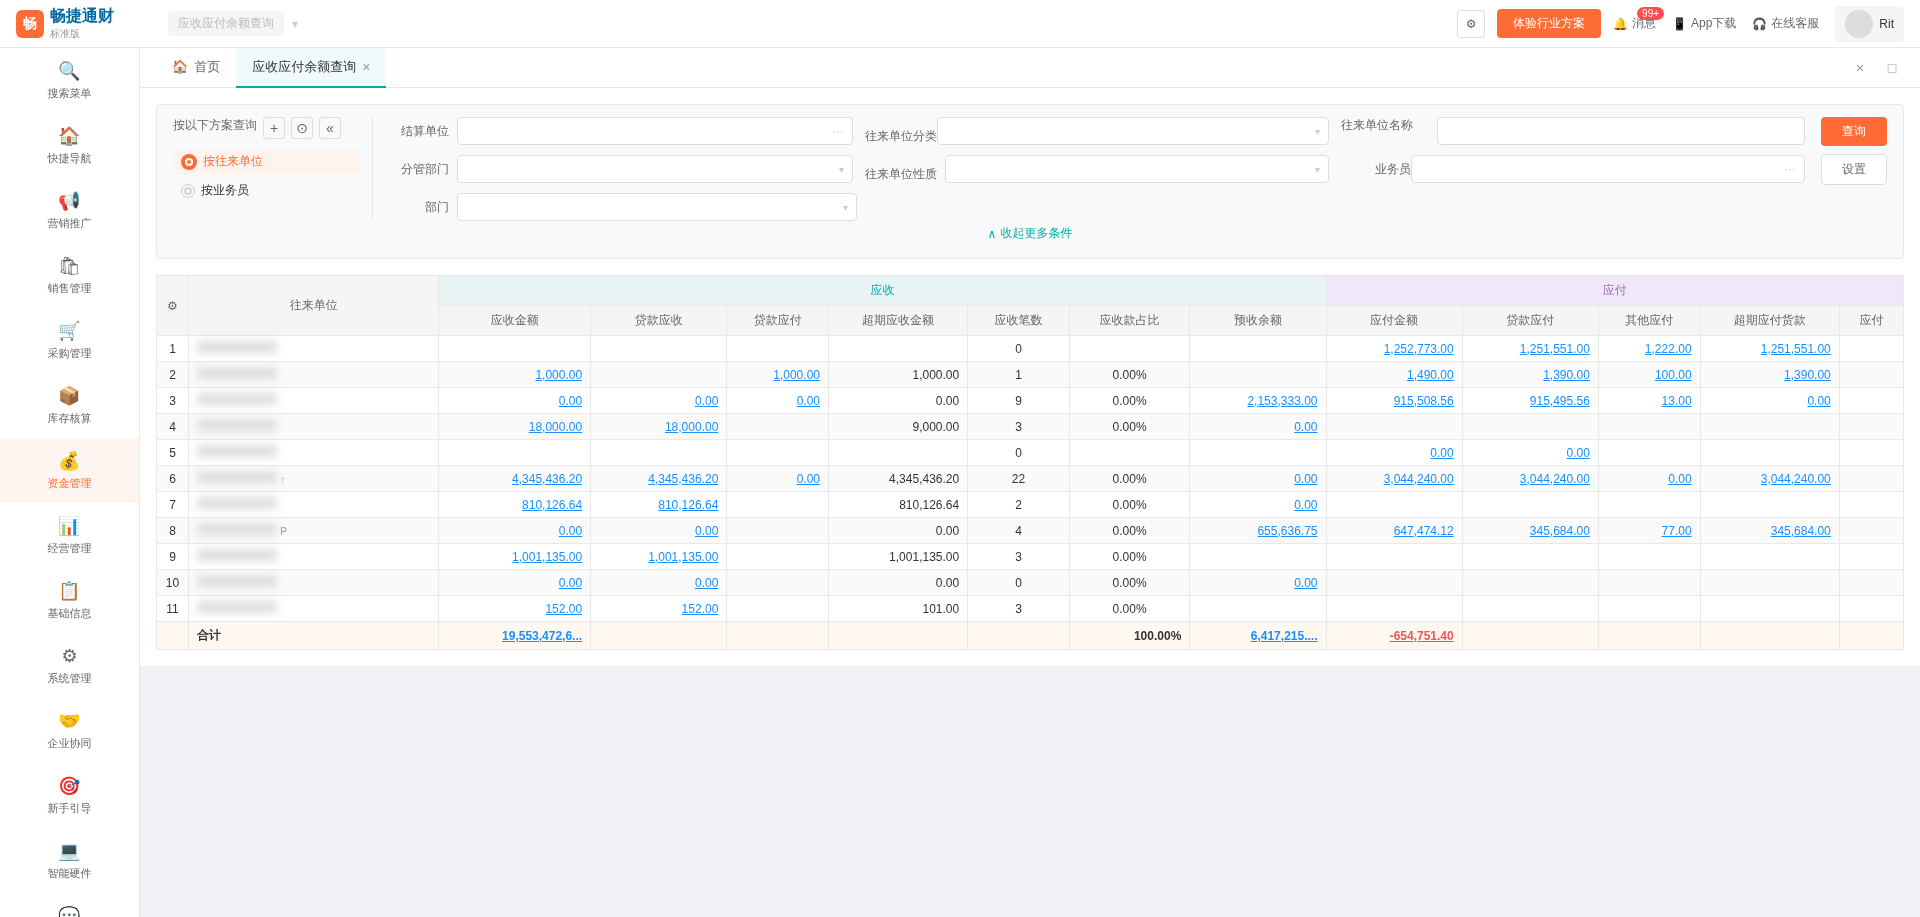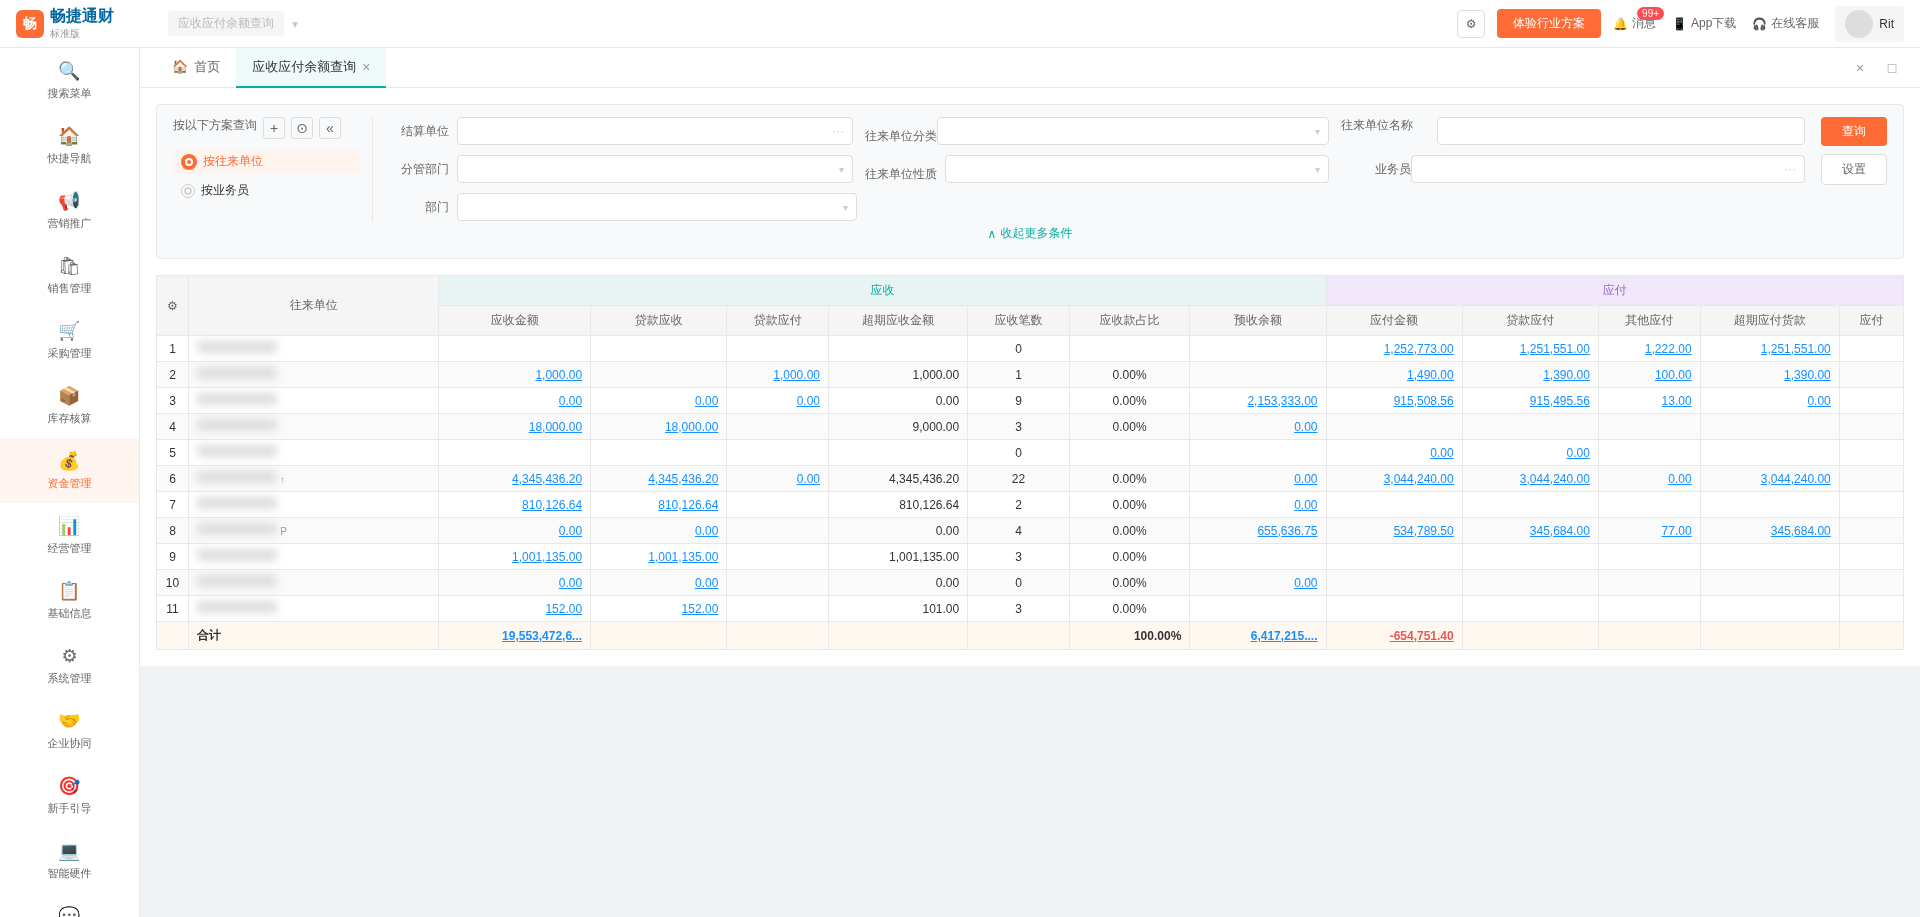--- a/index.html
+++ b/index.html
@@ -439,21 +439,21 @@
                 <tr>
                   <td class="center">8</td>
                   <td class="left"><span class="col-blurred" style="background:#ddd;display:inline-block;width:80px;height:12px;border-radius:3px;"></span> <span style="font-size:10px;color:#999;">P</span></td>
                   <td class="number-cell">0.00</td>
                   <td class="number-cell">0.00</td>
                   <td></td>
                   <td>0.00</td>
                   <td class="center">4</td>
                   <td class="center">0.00%</td>
                   <td class="number-cell">655,636.75</td>
-                  <td class="number-cell">534,789.50</td>
+                  <td class="number-cell">647,474.12</td>
                   <td class="number-cell">345,684.00</td>
                   <td class="number-cell">77.00</td>
                   <td class="number-cell">345,684.00</td>
                   <td></td>
                 </tr>
                 <tr>
                   <td class="center">9</td>
                   <td class="left"><span class="col-blurred" style="background:#ddd;display:inline-block;width:80px;height:12px;border-radius:3px;"></span></td>
                   <td class="number-cell">1,001,135.00</td>
                   <td class="number-cell">1,001,135.00</td>

